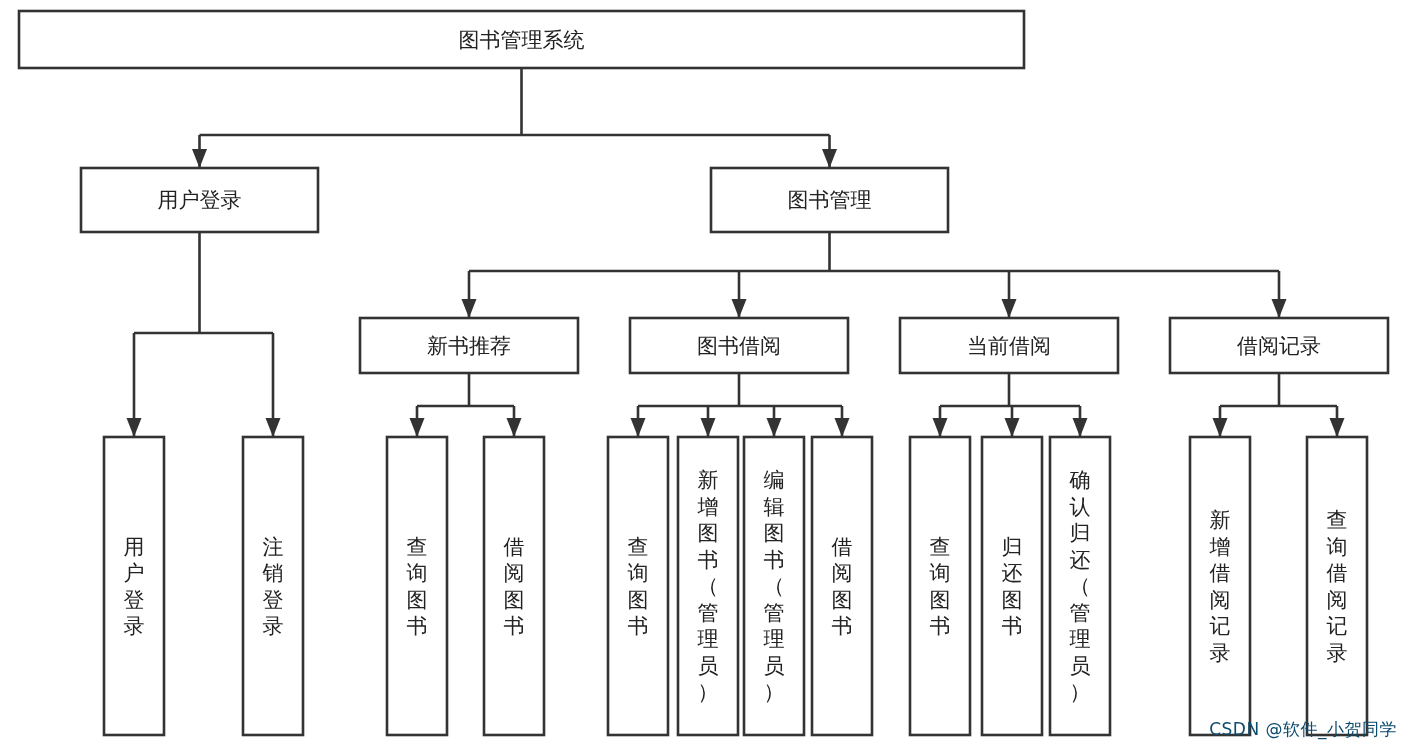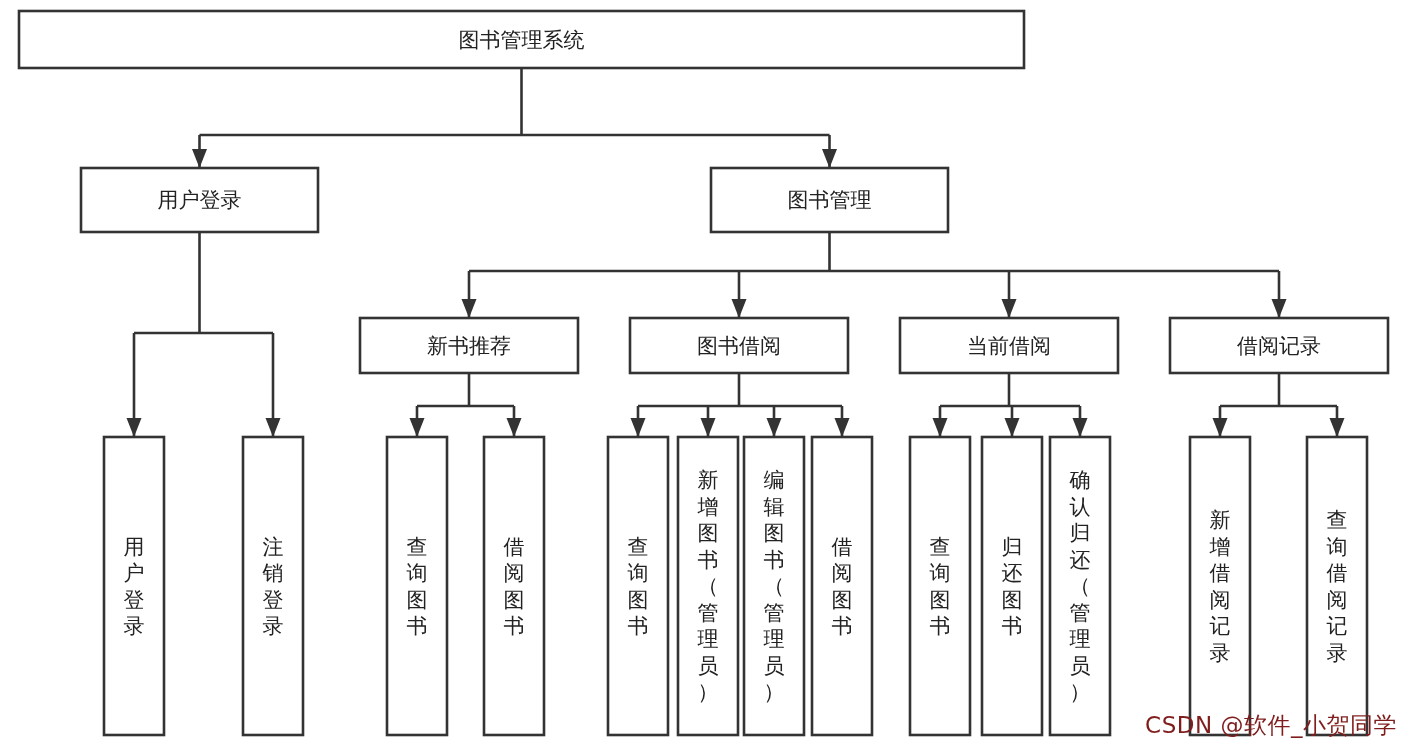--- a/index.html
+++ b/index.html
@@ -49,22 +49,22 @@
     fill: #222222;
     font-family: "DejaVu Sans", "Liberation Sans", sans-serif;
     font-size: 21px;
     text-anchor: middle;
   }
   .watermark-text {
     position: absolute;
     right: 8px;
     bottom: 6px;
     font-family: "DejaVu Sans", "Liberation Sans", sans-serif;
-    font-size: 23px;
-    color: #7f1d1d;
+    font-size: 17px;
+    color: #0c4a6e;
     white-space: nowrap;
     letter-spacing: 0.5px;
   }
 </style>
 </head>
 <body>
 
 <div id="diagram-root">
   <svg class="diagram-canvas" id="diagram-svg" viewBox="0 0 1405 747" xmlns="http://www.w3.org/2000/svg">
       <g>

